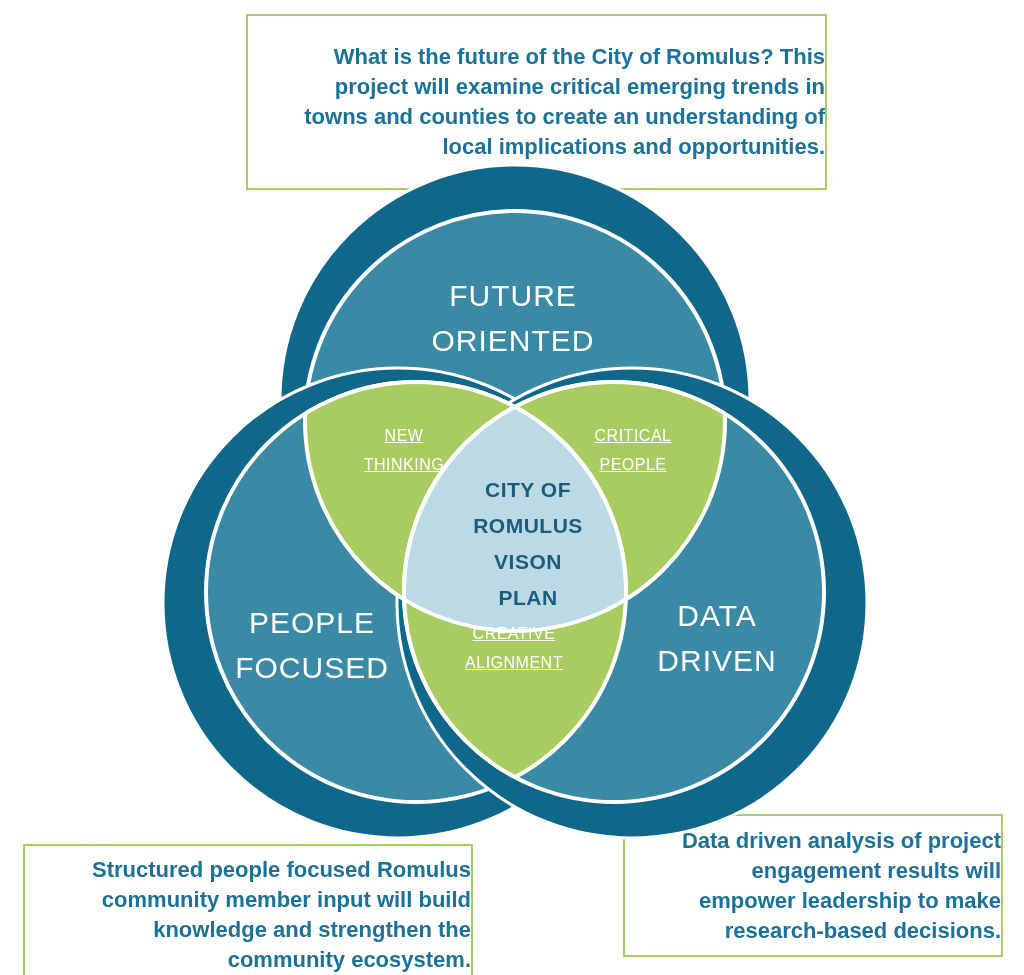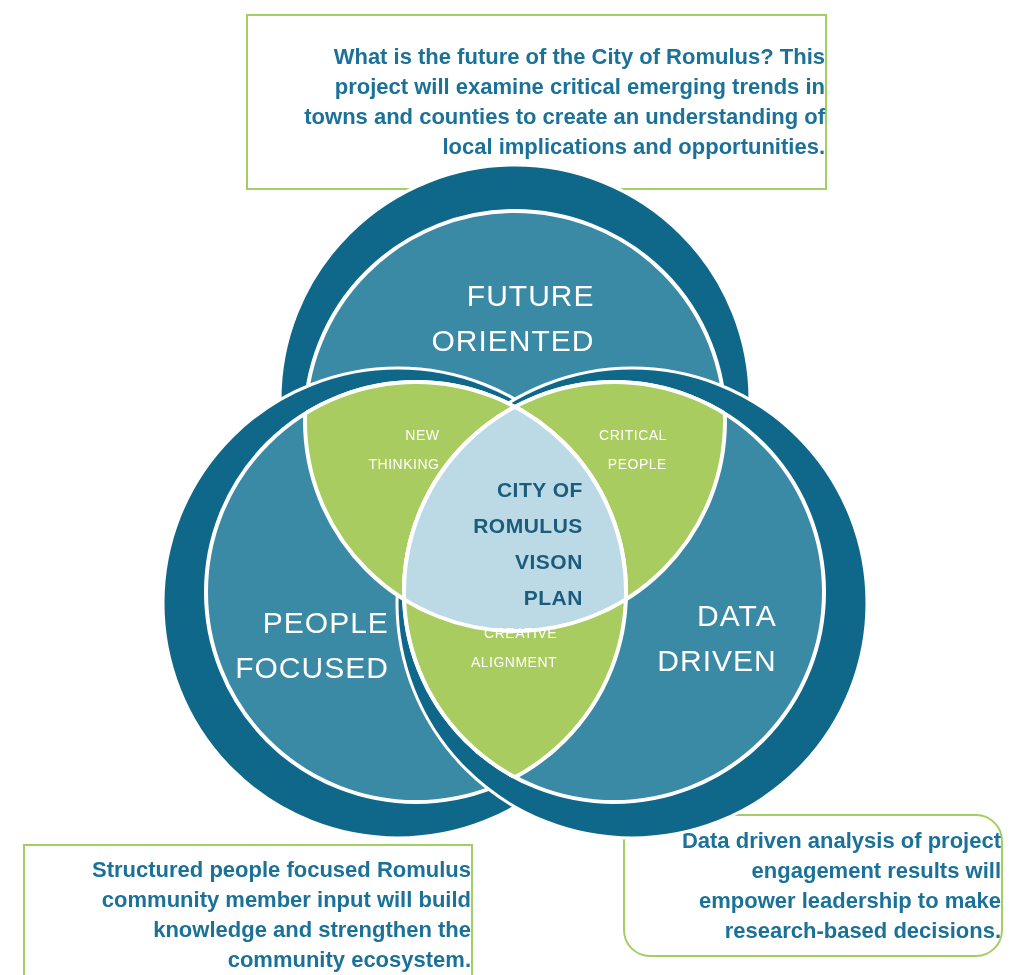--- a/index.html
+++ b/index.html
@@ -30,50 +30,51 @@
     width: 100%;
     text-align: right;
     white-space: pre-line;
     color: var(--box-text, #1b7197);
     font-weight: bold;
     font-size: 22px;
     line-height: 30px;
   }
   .box-top    { left: 246px; top: 14px;  width: 581px; height: 176px; }
   .box-left   { left: 23px;  top: 844px; width: 450px; height: 141px; }
-  .box-right  { left: 623px; top: 814px; width: 380px; height: 143px; border-radius: 27px; }
+  .box-right  { left: 623px; top: 814px; width: 380px; height: 143px; }
 
   svg.venn {
     position: absolute;
     left: 0;
     top: 0;
     z-index: 2;
   }
 
   .vlabel {
     position: absolute;
     transform: translate(-50%, -50%);
-    text-align: right;
+    text-align: center;
     white-space: pre-line;
     z-index: 3;
     pointer-events: none;
   }
   .circle-label {
     color: var(--label-white, #ffffff);
     font-size: 30px;
     line-height: 45px;
     letter-spacing: 1px;
     font-weight: 400;
   }
   .overlap-label {
     color: var(--label-white, #ffffff);
-    font-size: 14px;
+    font-size: 16px;
     line-height: 29px;
     letter-spacing: 0.5px;
     font-weight: 400;
+    text-decoration: underline;
   }
   .center-label {
     color: var(--center-text, #1b5c7d);
     font-size: 21px;
     line-height: 36px;
     letter-spacing: 0.5px;
     font-weight: bold;
   }
 </style>
 </head>

